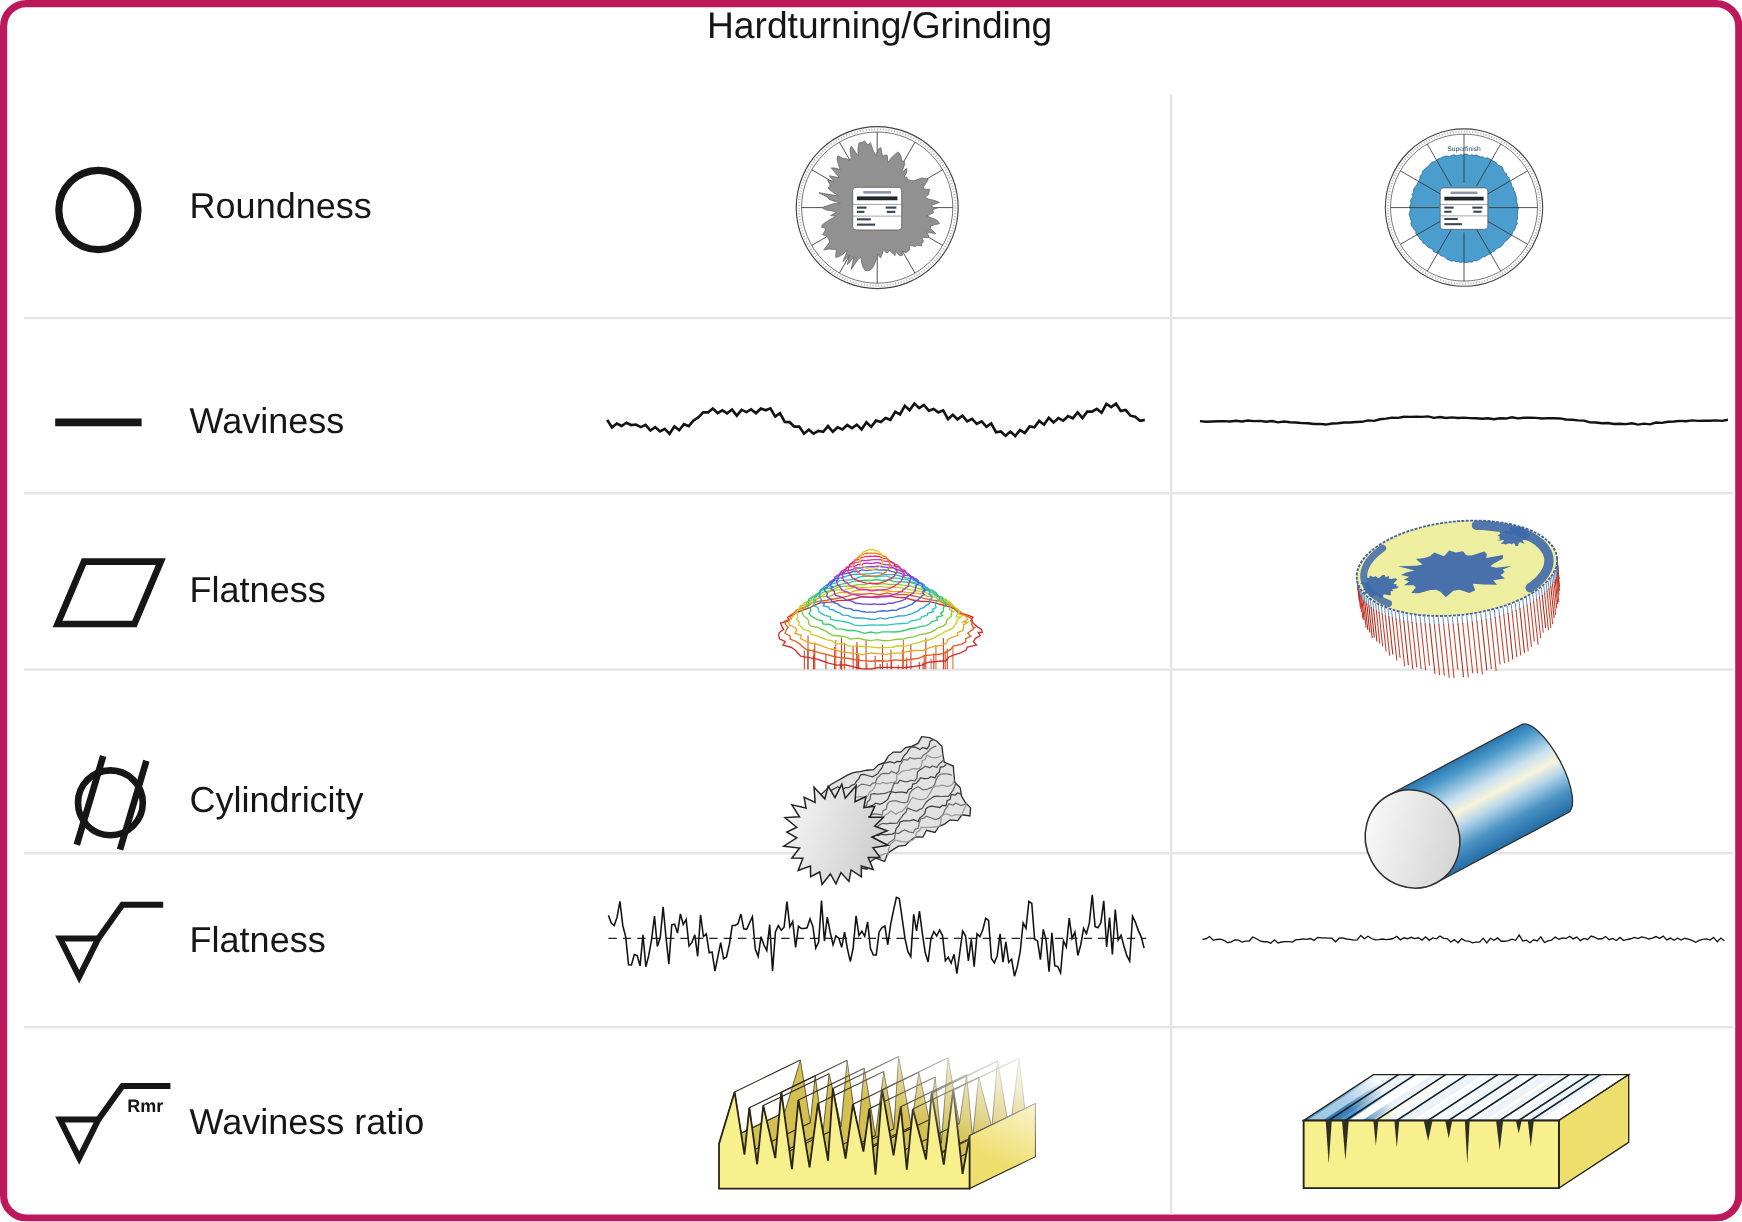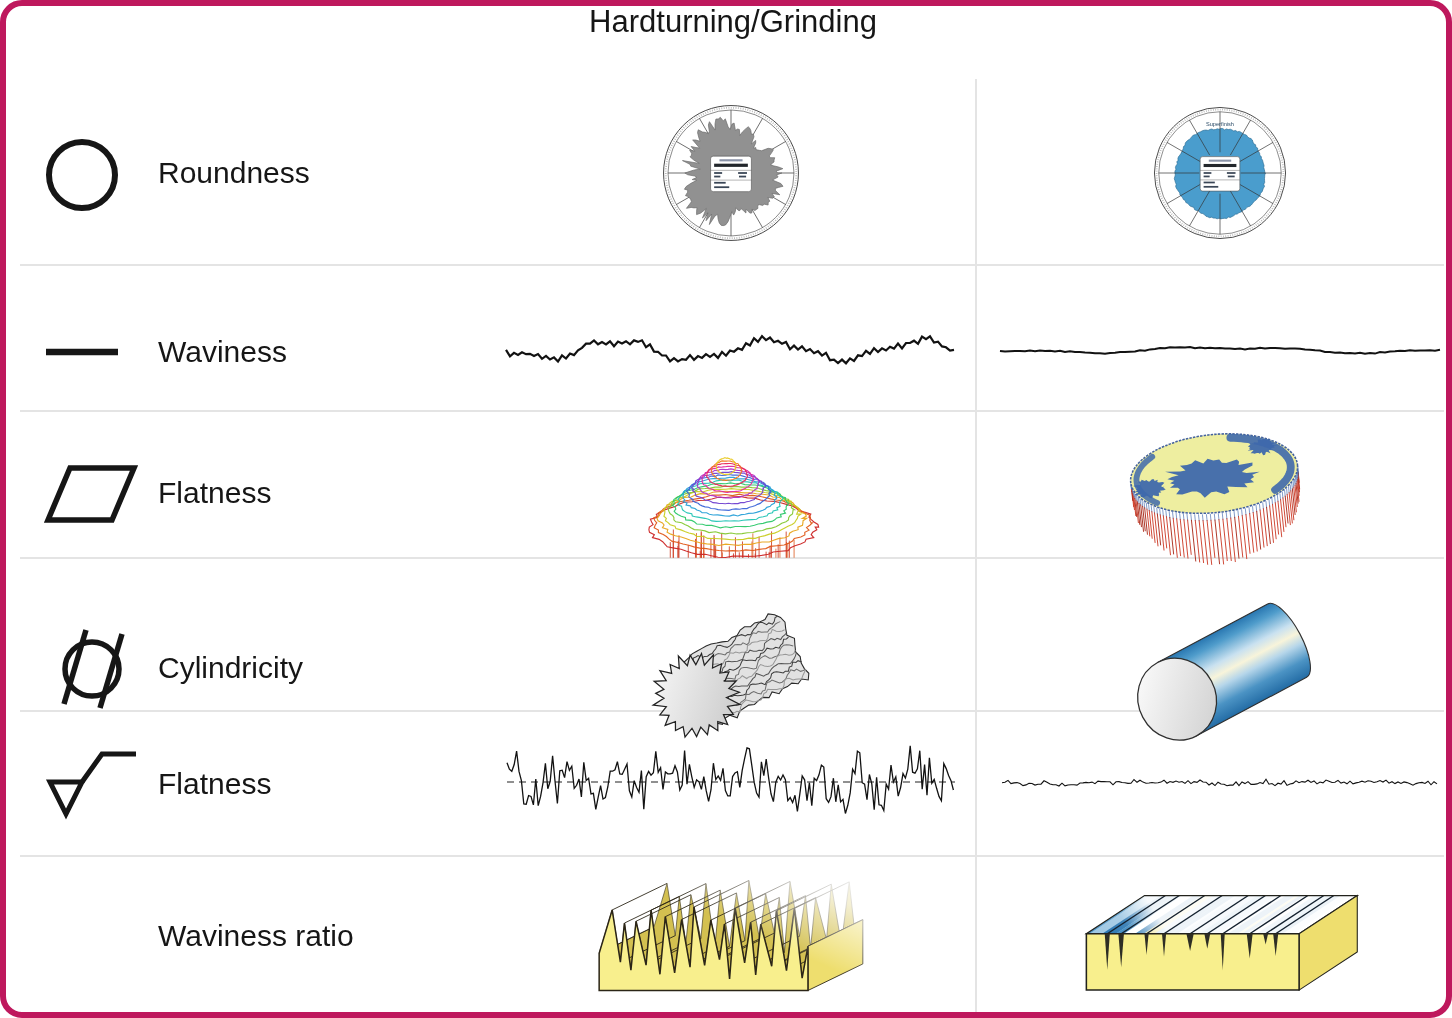--- a/index.html
+++ b/index.html
@@ -430,20 +430,27 @@
         </svg>
       </div>
     <div class="cell cell-sf">
         <svg id="ro-sf" width="436" height="40" viewBox="0 0 436 40">
           <path d="M0.0,18.8L3.0,18.3L6.0,16.4L9.0,19.6L12.0,18.9L15.0,18.6L18.0,19.6L21.0,21.6L24.0,20.9L27.0,19.2L30.0,19.5L33.0,21.1L36.0,20.3L39.0,20.2L42.0,16.8L45.0,18.3L48.0,20.0L51.0,20.8L54.0,20.7L57.0,22.0L60.0,19.2L63.0,21.9L66.0,21.0L69.0,20.7L72.0,20.7L75.0,21.1L78.0,19.0L81.0,18.9L84.0,18.4L87.0,18.8L90.0,18.1L93.0,19.7L96.0,17.2L99.0,17.6L102.0,17.5L105.0,17.8L108.0,17.8L111.0,20.8L114.0,17.8L117.0,17.6L120.0,18.5L123.0,18.8L126.0,19.4L129.0,19.3L132.0,15.5L135.0,18.3L138.0,16.2L141.0,18.1L144.0,19.2L147.0,19.0L150.0,18.5L153.0,19.0L156.0,18.7L159.0,18.1L162.0,16.2L165.0,19.2L168.0,17.5L171.0,18.3L174.0,17.1L177.0,18.2L180.0,17.5L183.0,19.4L186.0,16.7L189.0,19.6L192.0,17.6L195.0,18.4L198.0,16.0L201.0,18.0L204.0,18.2L207.0,21.0L210.0,19.0L213.0,21.6L216.0,18.2L219.0,20.0L222.0,20.3L225.0,21.7L228.0,21.1L231.0,21.1L234.0,17.8L237.0,21.7L240.0,17.9L243.0,19.6L246.0,17.6L249.0,20.4L252.0,20.4L255.0,19.9L258.0,18.6L261.0,19.6L264.0,15.2L267.0,20.2L270.0,19.5L273.0,21.6L276.0,19.2L279.0,20.1L282.0,16.7L285.0,21.4L288.0,20.0L291.0,19.4L294.0,16.9L297.0,18.7L300.0,17.6L303.0,18.1L306.0,16.2L309.0,18.4L312.0,16.9L315.0,19.9L318.0,18.0L321.0,18.9L324.0,16.1L327.0,17.2L330.0,18.5L333.0,18.3L336.0,16.4L339.0,19.1L342.0,18.0L345.0,19.8L348.0,17.2L351.0,19.8L354.0,18.9L357.0,18.3L360.0,17.2L363.0,18.2L366.0,16.8L369.0,17.3L372.0,18.5L375.0,17.8L378.0,16.5L381.0,18.0L384.0,16.1L387.0,19.2L390.0,17.7L393.0,19.6L396.0,17.9L399.0,19.4L402.0,17.9L405.0,18.6L408.0,19.7L411.0,21.2L414.0,19.6L417.0,18.8L420.0,18.4L423.0,19.4L426.0,17.2L429.0,20.8L432.0,17.7L435.0,19.9" fill="none" stroke="#121212" stroke-width="1.1"></path>
         </svg>
       </div>
   </section>
 
   <section class="row" id="row-bearing">
+    <div class="sym">
+      <svg width="120" height="82" viewBox="0 0 120 82">
+        <path d="M8,38 L40,38 L24,70 Z" fill="none" stroke="#161616" stroke-width="5"></path>
+        <path d="M40,38 L60,10 L100,10" fill="none" stroke="#161616" stroke-width="5"></path>
+        <text x="64" y="32" font-size="15" font-weight="bold" fill="#161616">Rmr</text>
+      </svg>
+    </div>
     <div class="rowlabel">Waviness ratio</div>
     <div class="cell cell-hg">
         <svg id="b-hg" width="292" height="133" viewBox="0 0 330 150">
           <defs>
             <linearGradient id="gFadeP" x1="0" y1="1" x2="1" y2="0">
               <stop offset="0" stop-color="#ffffff" stop-opacity="0"></stop>
               <stop offset="0.55" stop-color="#ffffff" stop-opacity="0"></stop>
               <stop offset="0.82" stop-color="#ffffff" stop-opacity="0.75"></stop>
               <stop offset="1" stop-color="#ffffff" stop-opacity="1"></stop>
             </linearGradient>

